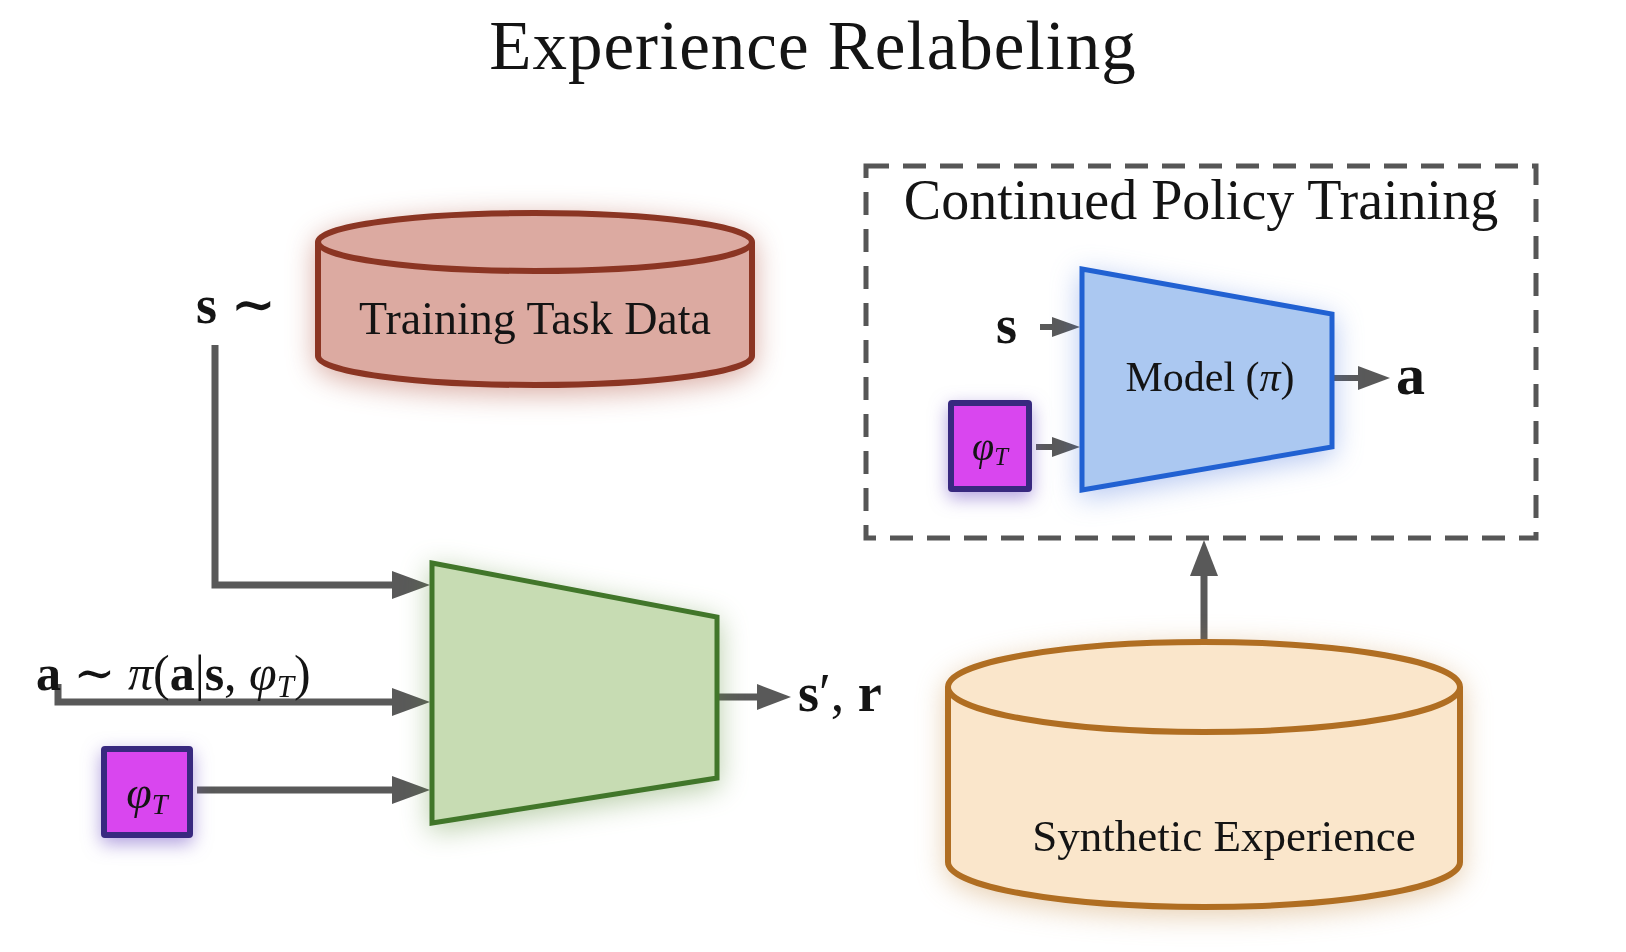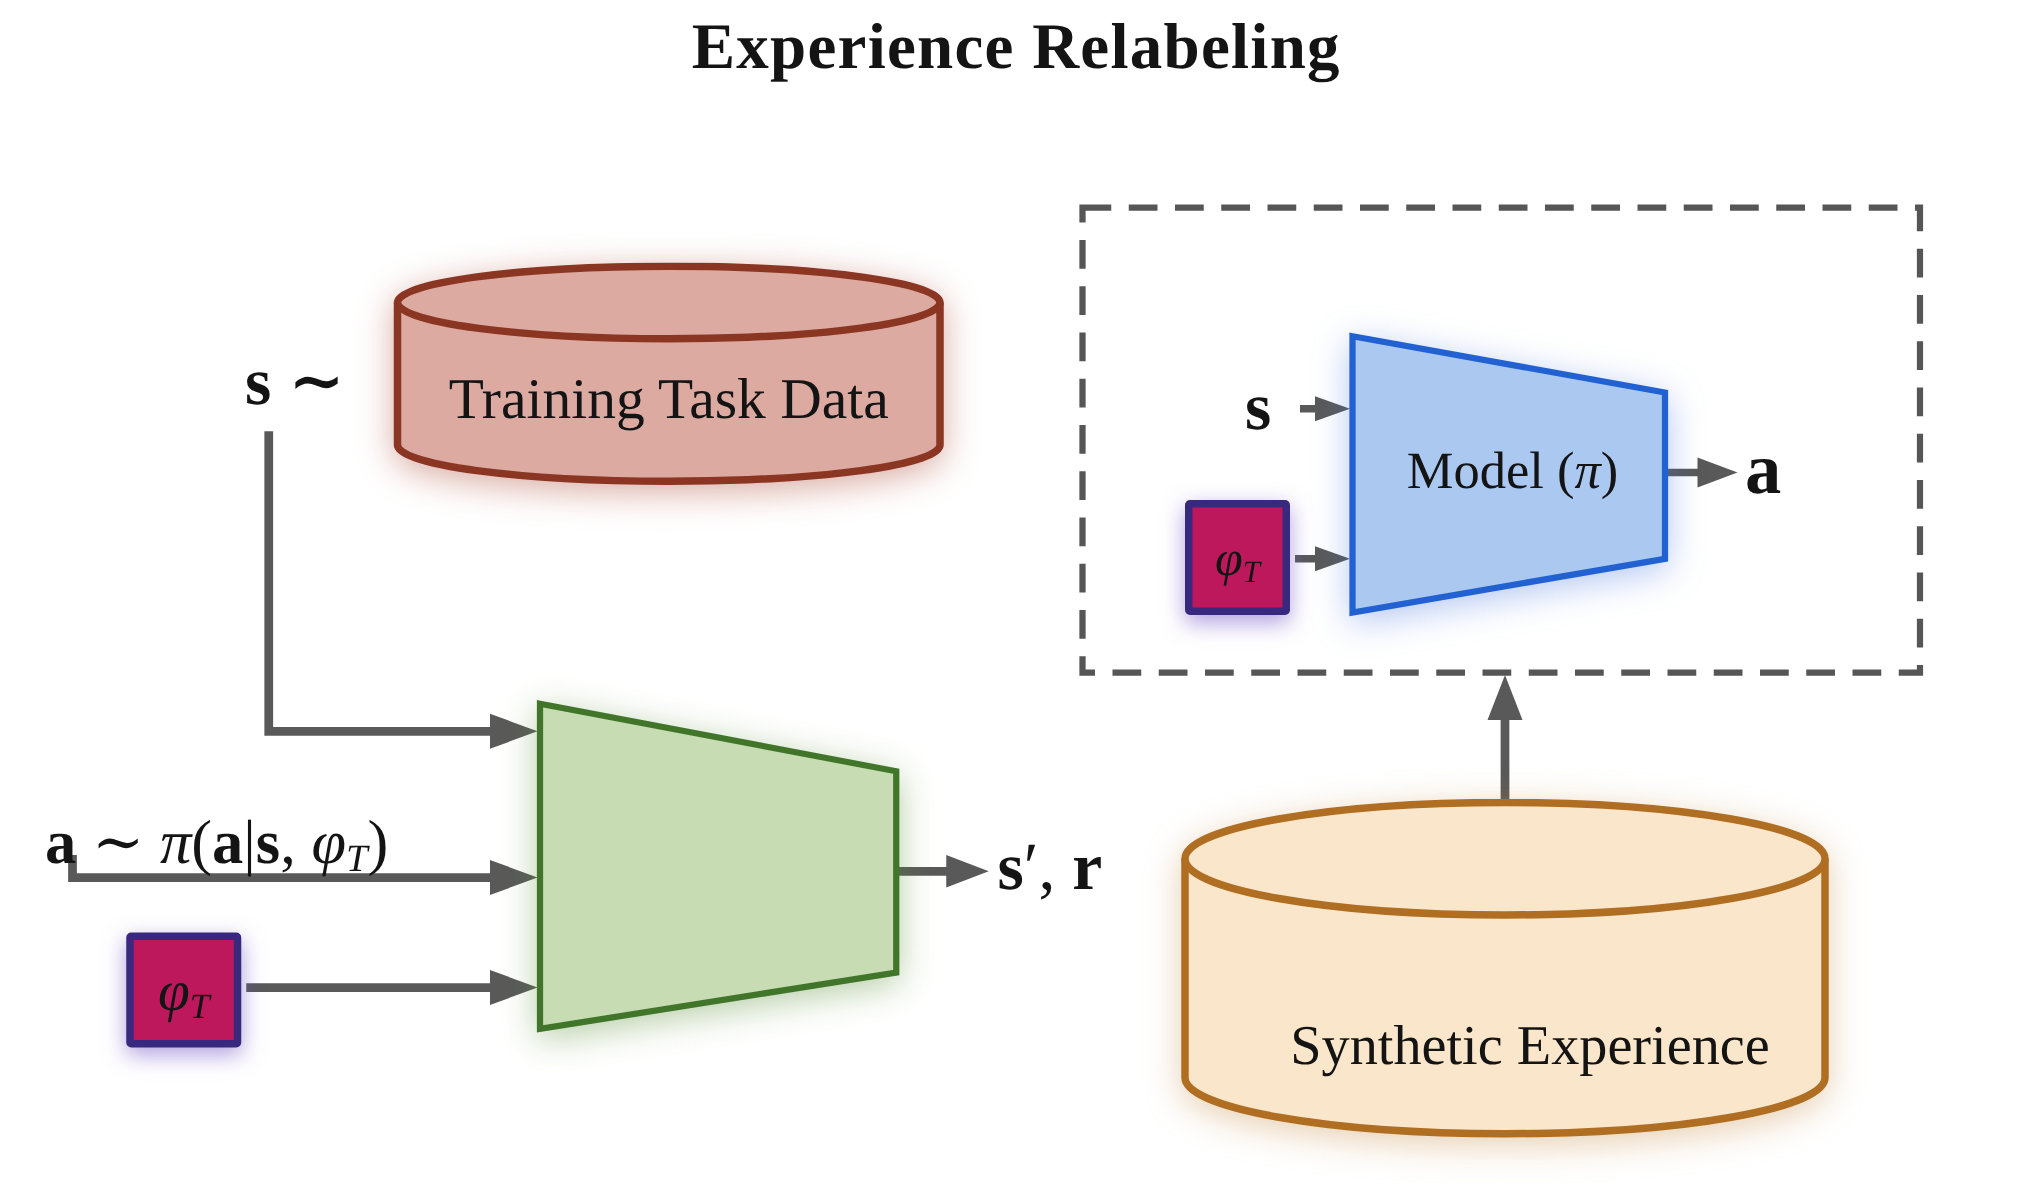--- a/index.html
+++ b/index.html
@@ -2,40 +2,40 @@
 <html><head>
 <meta charset="utf-8">
 <style>
   html,body{margin:0;padding:0;background:#ffffff;}
   .canvas{
     position:relative;width:1626px;height:952px;background:#ffffff;overflow:hidden;
     font-family:"Liberation Serif","DejaVu Serif",serif;color:#141414;
   }
   .abs{position:absolute;line-height:1;white-space:nowrap;}
   .center{text-align:center;}
-  .title{font-size:52px;letter-spacing:1px;font-weight:bold;}
+  .title{font-size:69px;letter-spacing:1px;}
   .node-label{font-size:45px;font-family:Liberation Serif, serif;}
   .big-math{font-weight:bold;}
   .mitalic{font-style:italic;}
   .mbold{font-weight:bold;}
   sub.tsub{font-style:italic;font-size:0.62em;vertical-align:-0.22em;line-height:0;}
   .prime{font-weight:normal;}
   
   svg.layer{position:absolute;left:0;top:0;}
   .arrow-line{stroke:#595959;stroke-width:7;fill:none;}
   .arrow-line.thin{stroke-width:6;}
   .arrow-head{fill:#595959;stroke:none;}
   .dash-rect{fill:none;stroke:#565656;stroke-width:5;stroke-dasharray:23 14;}
   
   .glow-red{filter:drop-shadow(0 6px 14px rgba(170,70,50,0.45));}
   .glow-green{filter:drop-shadow(0 6px 14px rgba(95,145,60,0.45));}
   .glow-blue{filter:drop-shadow(0 6px 14px rgba(70,115,220,0.40));}
   .glow-orange{filter:drop-shadow(0 6px 14px rgba(195,135,60,0.40));}
   .phi-box{
-    position:absolute;box-sizing:border-box;background:#be185d;border:6px solid #38297f;
+    position:absolute;box-sizing:border-box;background:#d946ef;border:6px solid #38297f;
     border-radius:4px;display:flex;align-items:center;justify-content:center;
     box-shadow:0 6px 18px rgba(114,84,196,0.55);
   }
   .phi-math{font-style:italic;}
 </style>
 </head>
 <body>
 
 <div class="canvas">
 
@@ -70,20 +70,21 @@
     </g>
     <g>
       <path class="arrow-line thin" d="M1334,378 L1360,378"></path>
       <polygon class="arrow-head" points="1390,378 1358,366 1358,390"></polygon>
     </g>
   </svg>
 
   <svg class="abs" style="left:863px;top:163px;" width="676" height="378" viewBox="0 0 676 378">
     <rect class="dash-rect" x="3" y="3" width="670" height="372"></rect>
   </svg>
+  <div class="abs center" style="left:866px;top:172px;width:670px;font-size:56px;">Continued Policy Training</div>
 
   <svg class="abs glow-red" style="left:312px;top:210px;" width="446" height="182" viewBox="0 0 446 182">
     <path d="M6,32 L6,146 A217,29 0 0 0 440,146 L440,32" stroke-width="6" fill="#dcaaa1" stroke="#8b3523"></path>
     <ellipse cx="223" cy="32" rx="217" ry="29" stroke-width="6" fill="#dcaaa1" stroke="#8b3523"></ellipse>
   </svg>
   <div class="abs center node-label" style="left:312px;top:296px;width:446px;font-size:46px;">Training Task Data</div>
 
   <div class="abs big-math" style="left:196px;top:278px;font-size:54px;"><span>s</span><span> ∼</span></div>
 
   <svg class="abs glow-green" style="left:428px;top:558px;" width="294" height="270" viewBox="0 0 294 270">

